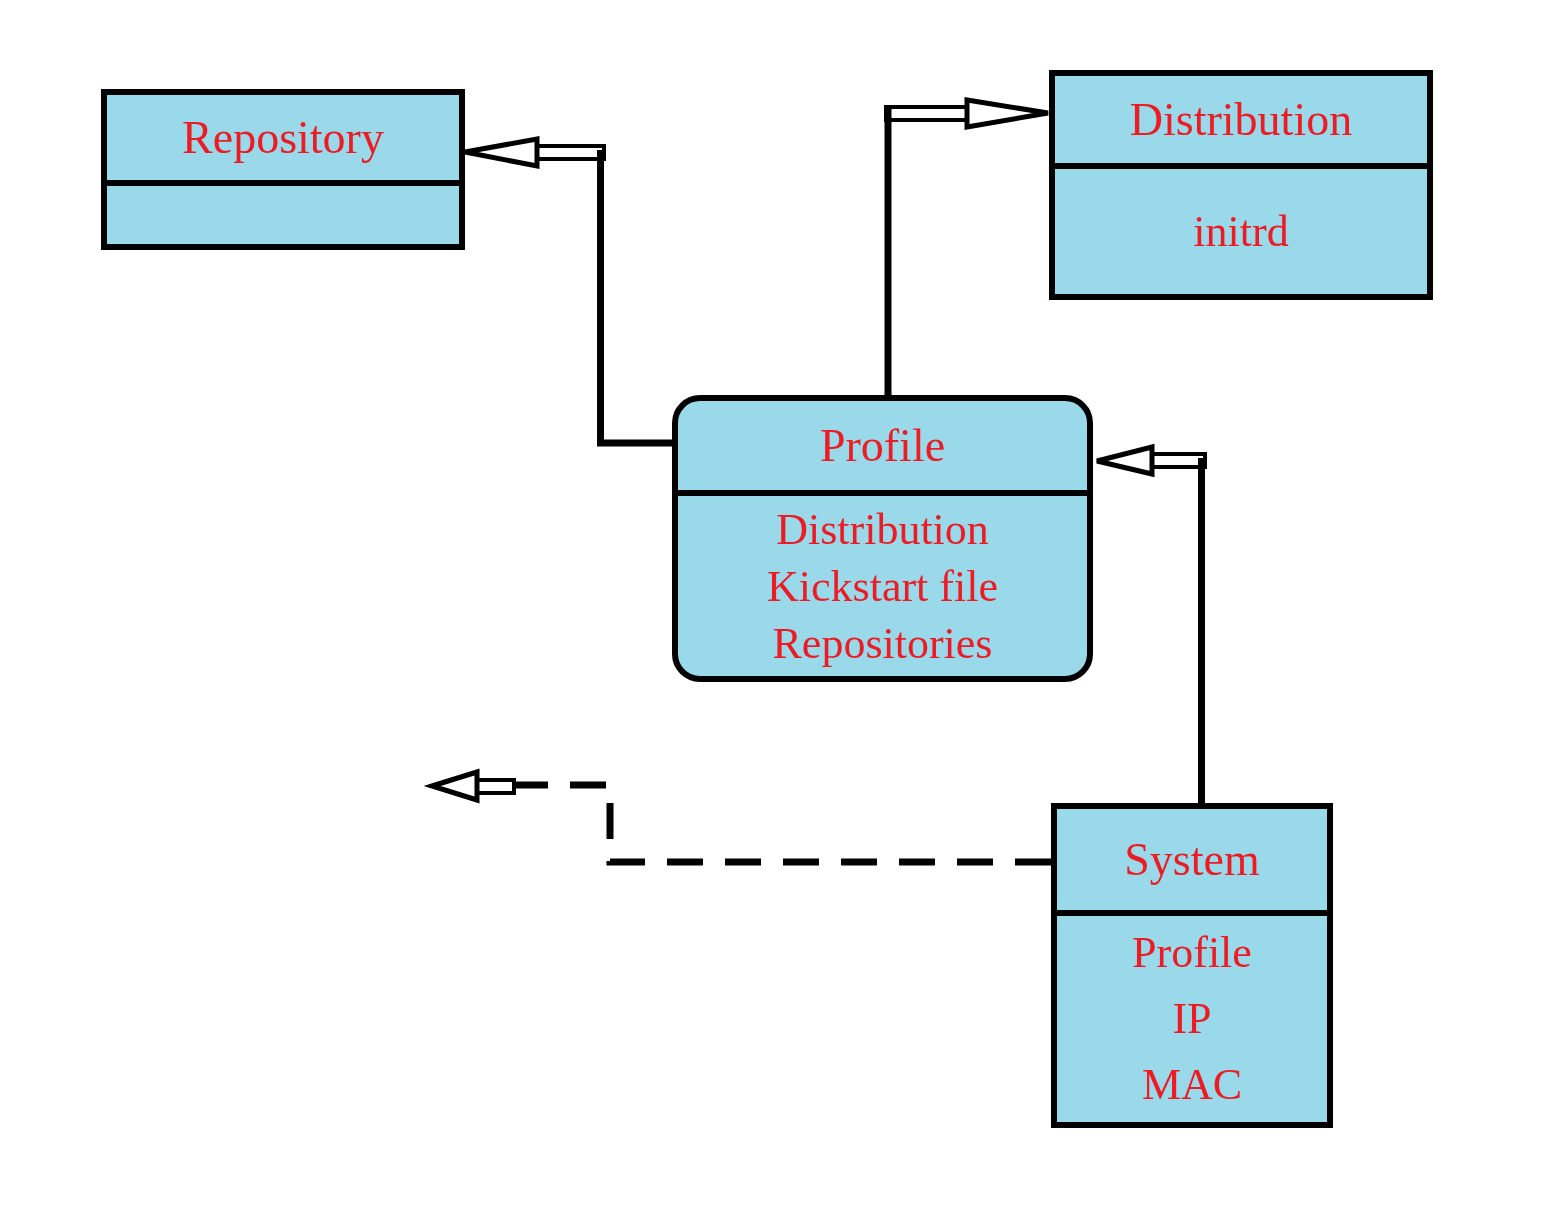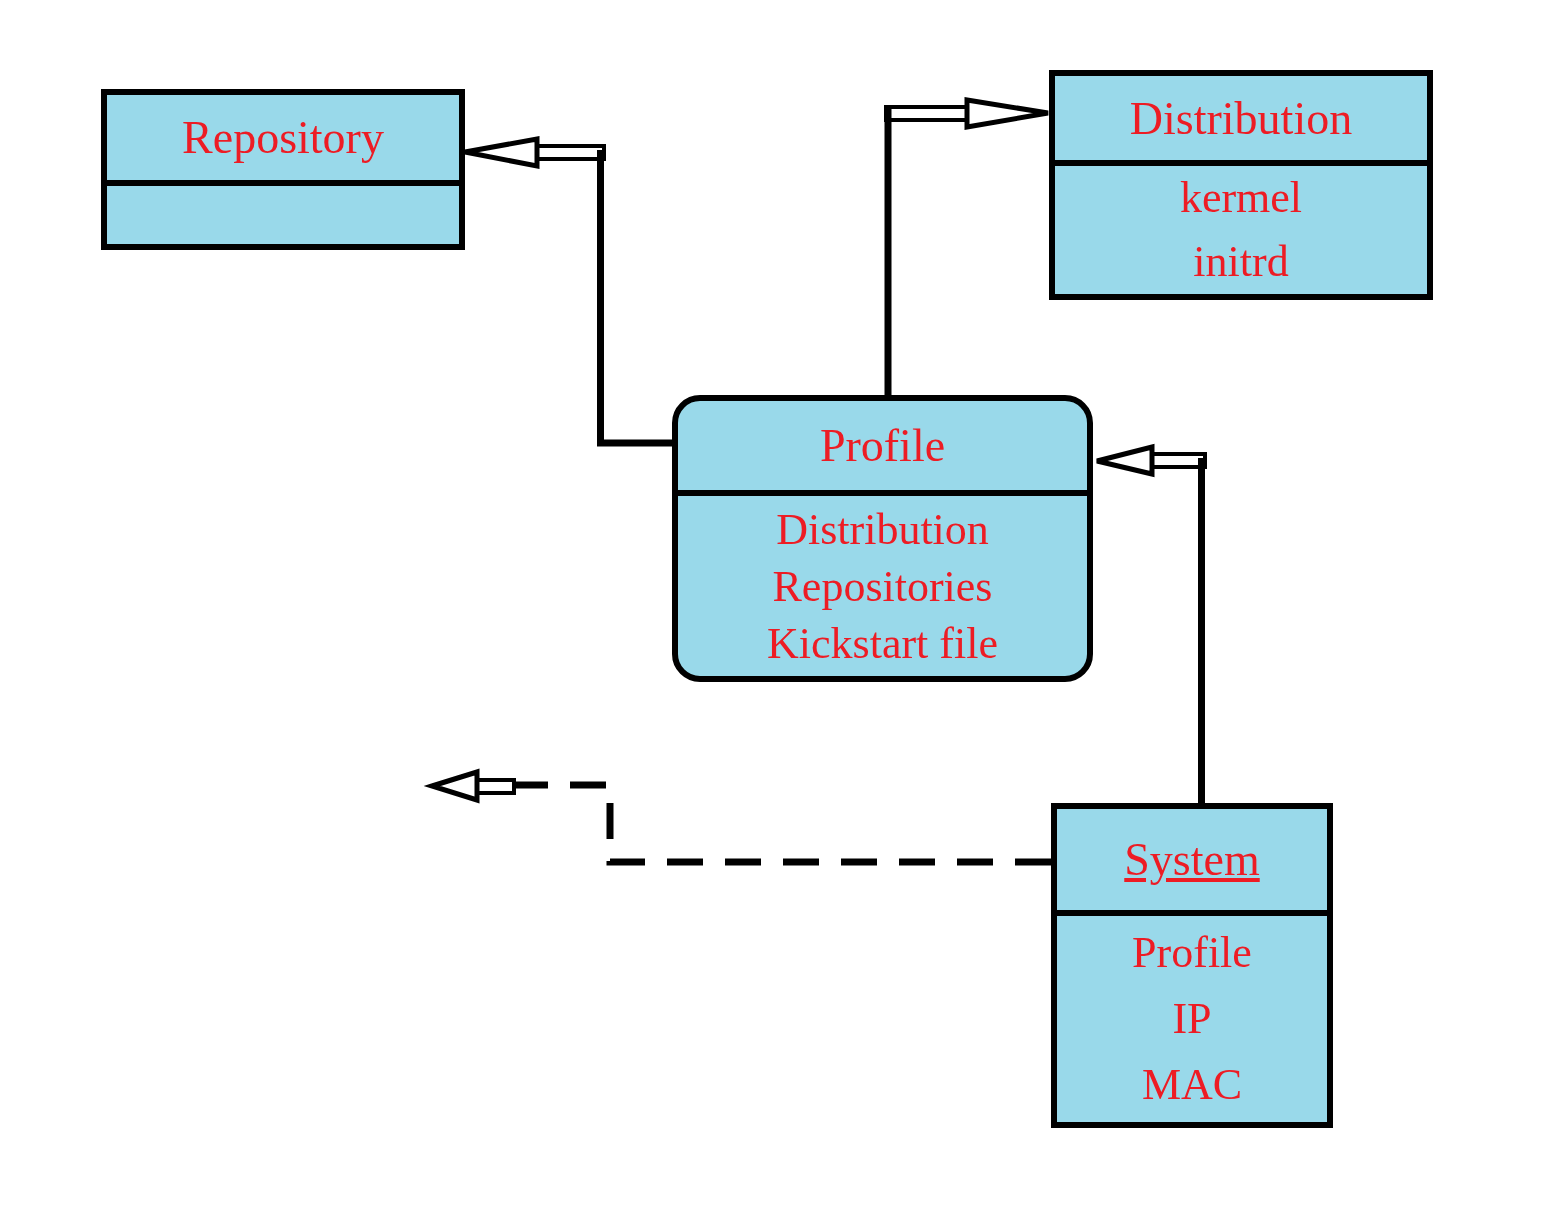--- a/index.html
+++ b/index.html
@@ -59,21 +59,21 @@
 
   #box-profile      { left: 672px;  top: 395px;  width: 421px; height: 287px; }
   #box-profile      .entity-header { height: 95px; }
   #box-profile      .attr-line { line-height: 57px; }
 
   #box-image        { left: 148px;  top: 722px;  width: 284px; height: 190px; }
   #box-image        .entity-header { height: 108px; }
   #box-image        .attr-line { line-height: 58px; }
 
   #box-system       { left: 1051px; top: 803px;  width: 282px; height: 325px; }
-  #box-system       .entity-header { height: 107px; text-decoration: underline; }
+  #box-system       .entity-header { height: 107px; }
   #box-system       .attr-line { line-height: 66px; }
 
   #connector-layer {
     position: absolute;
     left: 0; top: 0;
     width: 1556px;
     height: 1222px;
     pointer-events: none;
   }
   .conn-line   { stroke: #000000; stroke-width: 7; fill: none; }
@@ -113,31 +113,30 @@
     </g>
   </svg>
 
   <div id="box-repository" class="entity-box">
     <div class="entity-header">Repository</div>
   </div>
 
   <div id="box-distribution" class="entity-box">
     <div class="entity-header">Distribution</div>
     <div class="entity-attrs">
-      <span class="attr-line">kermel</span>
       <span class="attr-line">initrd</span>
     </div>
   </div>
 
   <div id="box-profile" class="entity-box rounded">
     <div class="entity-header">Profile</div>
     <div class="entity-attrs">
       <span class="attr-line">Distribution</span>
+      <span class="attr-line">Kickstart file</span>
       <span class="attr-line">Repositories</span>
-      <span class="attr-line">Kickstart file</span>
     </div>
   </div>
 
 
   <div id="box-system" class="entity-box">
     <div class="entity-header">System</div>
     <div class="entity-attrs">
       <span class="attr-line">Profile</span>
       <span class="attr-line">IP</span>
       <span class="attr-line">MAC</span>

